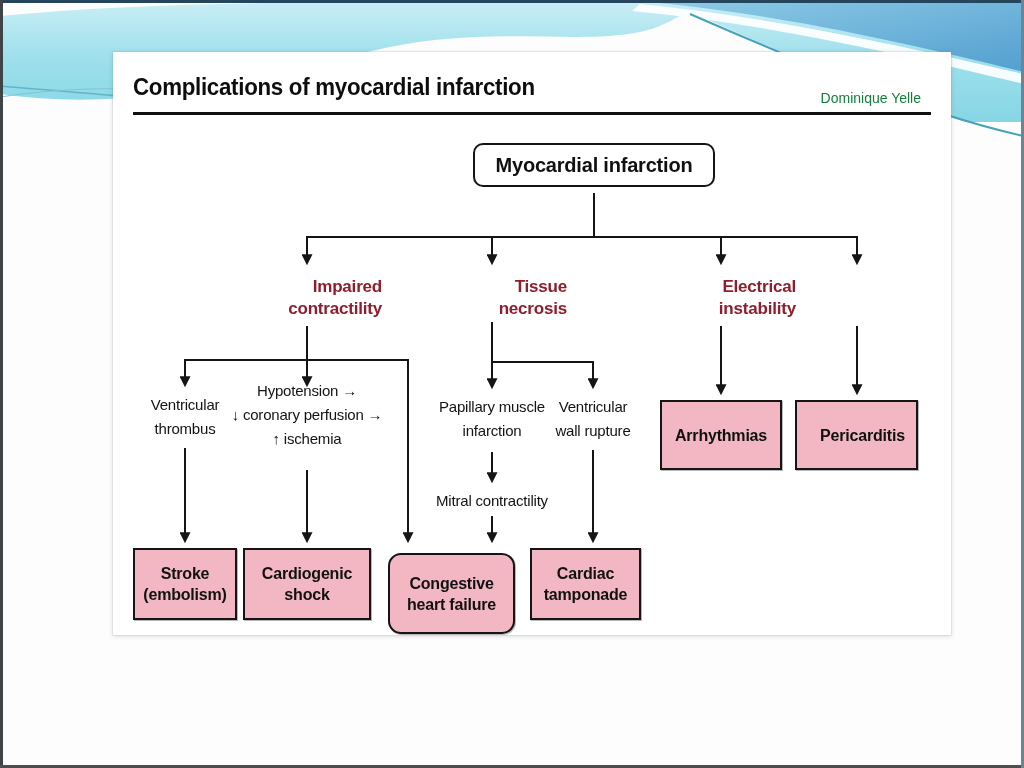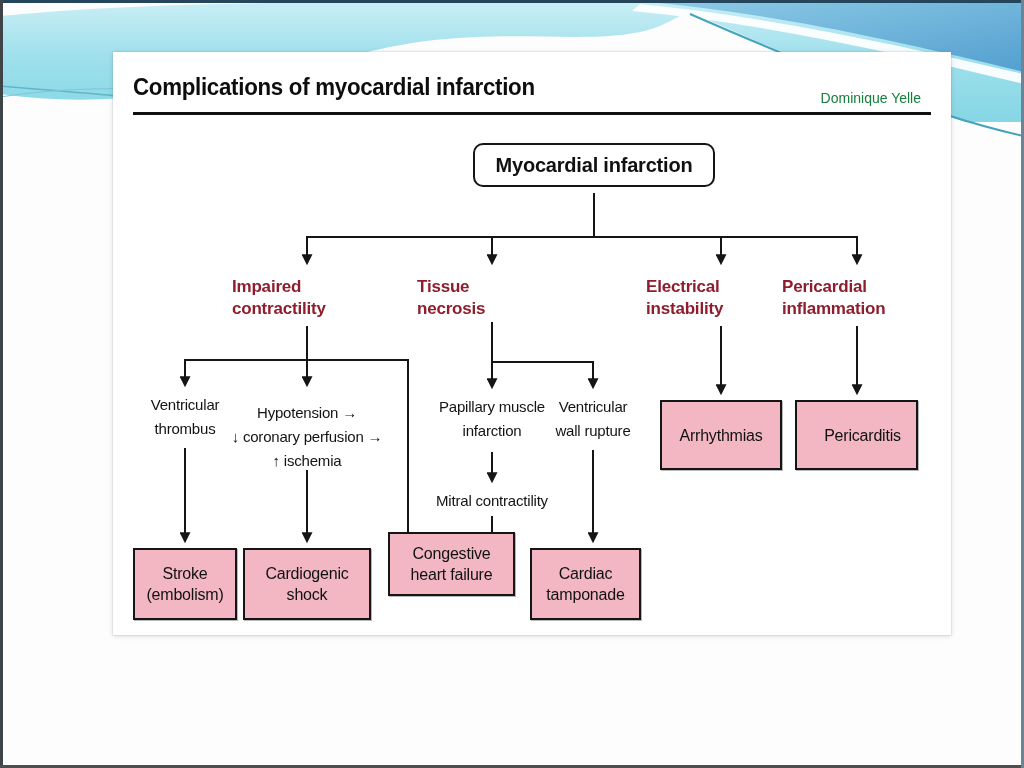--- a/index.html
+++ b/index.html
@@ -13,26 +13,26 @@
   .author{position:absolute;right:30px;top:38px;font-size:14px;color:#15803d;}
   .rule{position:absolute;left:20px;top:60px;width:798px;height:3px;background:#111;}
   .connectors{position:absolute;left:0;top:0;}
   .connectors line, .connectors path{stroke:var(--line,#151515);stroke-width:2;fill:none;}
   .connectors marker path{fill:var(--line,#151515);stroke:none;}
   .root-node{position:absolute;left:360px;top:91px;width:242px;height:44px;box-sizing:border-box;
          border:2px solid var(--line,#151515);border-radius:10px;background:#fff;display:flex;
          align-items:center;justify-content:center;font-weight:bold;font-size:20px;color:#111;
          letter-spacing:-0.2px;}
   .cat{position:absolute;width:150px;top:224px;color:var(--category_text,#8e1d2d);font-weight:bold;
-         font-size:17px;line-height:22px;text-align:left;white-space:pre-line;letter-spacing:-0.2px;}
+         font-size:17px;line-height:22px;text-align:right;white-space:pre-line;letter-spacing:-0.2px;}
   .mid{position:absolute;color:#131313;font-weight:normal;font-size:15px;line-height:24px;
          text-align:center;white-space:pre-line;letter-spacing:-0.2px;}
   .outcome{position:absolute;box-sizing:border-box;background:var(--outcome_fill,#f2b7c3);
          border:2px solid var(--line,#151515);display:flex;align-items:center;justify-content:center;
-         text-align:center;font-weight:normal;font-size:16px;line-height:21px;color:#111;
+         text-align:center;font-weight:bold;font-size:16px;line-height:21px;color:#111;
          white-space:pre-line;box-shadow:1px 1px 0 rgba(0,0,0,.28);letter-spacing:-0.2px;}
   .bstrip{position:absolute;z-index:9;}
   .b-top{left:0;top:0;width:1024px;height:3px;background:#24455c;}
   .b-left{left:0;top:0;width:3px;height:768px;background:#3f4448;}
   .b-bottom{left:0;top:765px;width:1024px;height:3px;background:#4c4f52;}
   .b-right{left:1021px;top:0;width:3px;height:768px;background:#6c8494;}
 </style>
 </head>
 <body>
 
@@ -104,41 +104,39 @@
     </svg>
 
     <div class="root-node">Myocardial infarction</div>
 
     <div class="cat" style="left:119px;">Impaired
 contractility</div>
     <div class="cat" style="left:304px;">Tissue
 necrosis</div>
     <div class="cat" style="left:533px;">Electrical
 instability</div>
-    <div class="cat" style="left:669px;">Pericardial
-inflammation</div>
 
     <div class="mid" style="left:7px;top:341px;width:130px;">Ventricular
 thrombus</div>
-    <div class="mid" style="left:99px;top:349px;width:190px;">Hypotension →
+    <div class="mid" style="left:99px;top:327px;width:190px;">Hypotension →
 ↓ coronary perfusion →
 ↑ ischemia</div>
     <div class="mid" style="left:304px;top:343px;width:150px;">Papillary muscle
 infarction</div>
     <div class="mid" style="left:405px;top:343px;width:150px;">Ventricular
 wall rupture</div>
     <div class="mid" style="left:289px;top:437px;width:180px;">Mitral contractility</div>
 
     <div class="outcome" style="left:547px;top:348px;width:122px;height:70px;">Arrhythmias</div>
     <div class="outcome" style="left:682px;top:348px;width:123px;height:70px;padding-left:12px;">Pericarditis</div>
     <div class="outcome" style="left:20px;top:496px;width:104px;height:72px;">Stroke
 (embolism)</div>
     <div class="outcome" style="left:130px;top:496px;width:128px;height:72px;">Cardiogenic
 shock</div>
-    <div class="outcome" style="left:275px;top:480px;width:127px;height:64px;">Congestive
+    <div class="outcome" style="left:275px;top:501px;width:127px;height:81px;border-radius:13px;">Congestive
 heart failure</div>
     <div class="outcome" style="left:417px;top:496px;width:111px;height:72px;">Cardiac
 tamponade</div>
   </div>
 
   <div class="bstrip b-top"></div>
   <div class="bstrip b-left"></div>
   <div class="bstrip b-bottom"></div>
   <div class="bstrip b-right"></div>
 </div>

